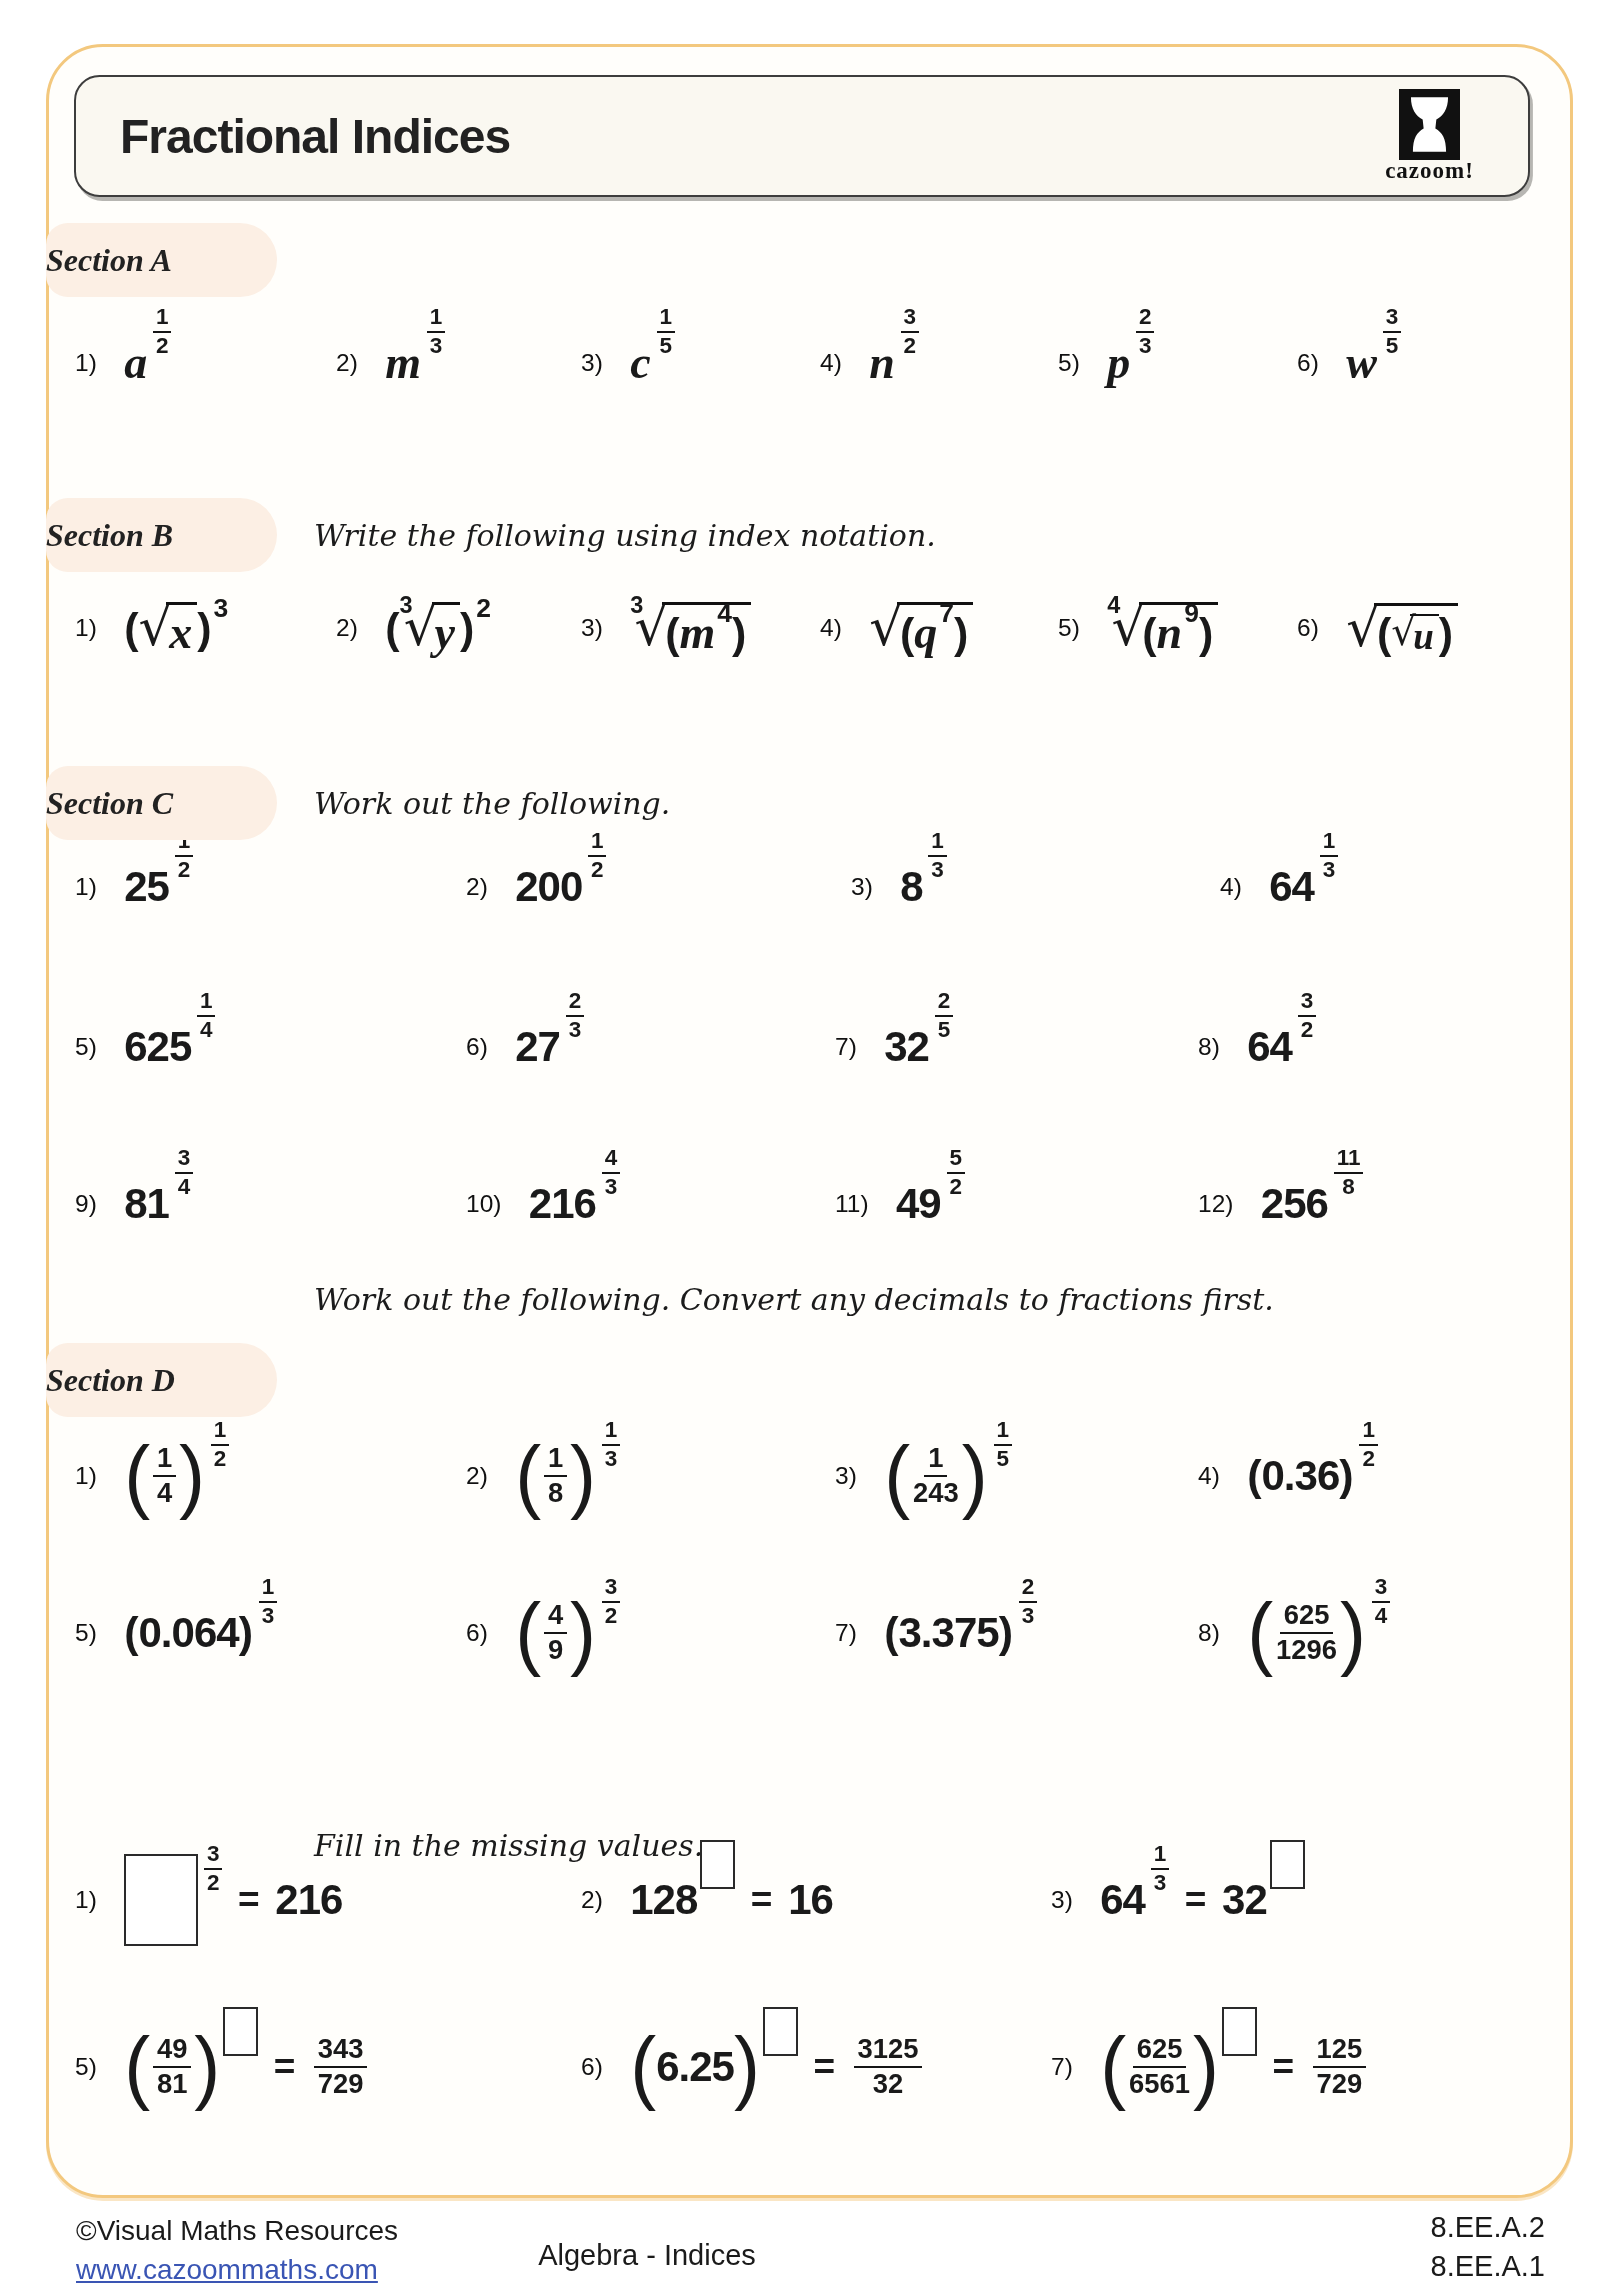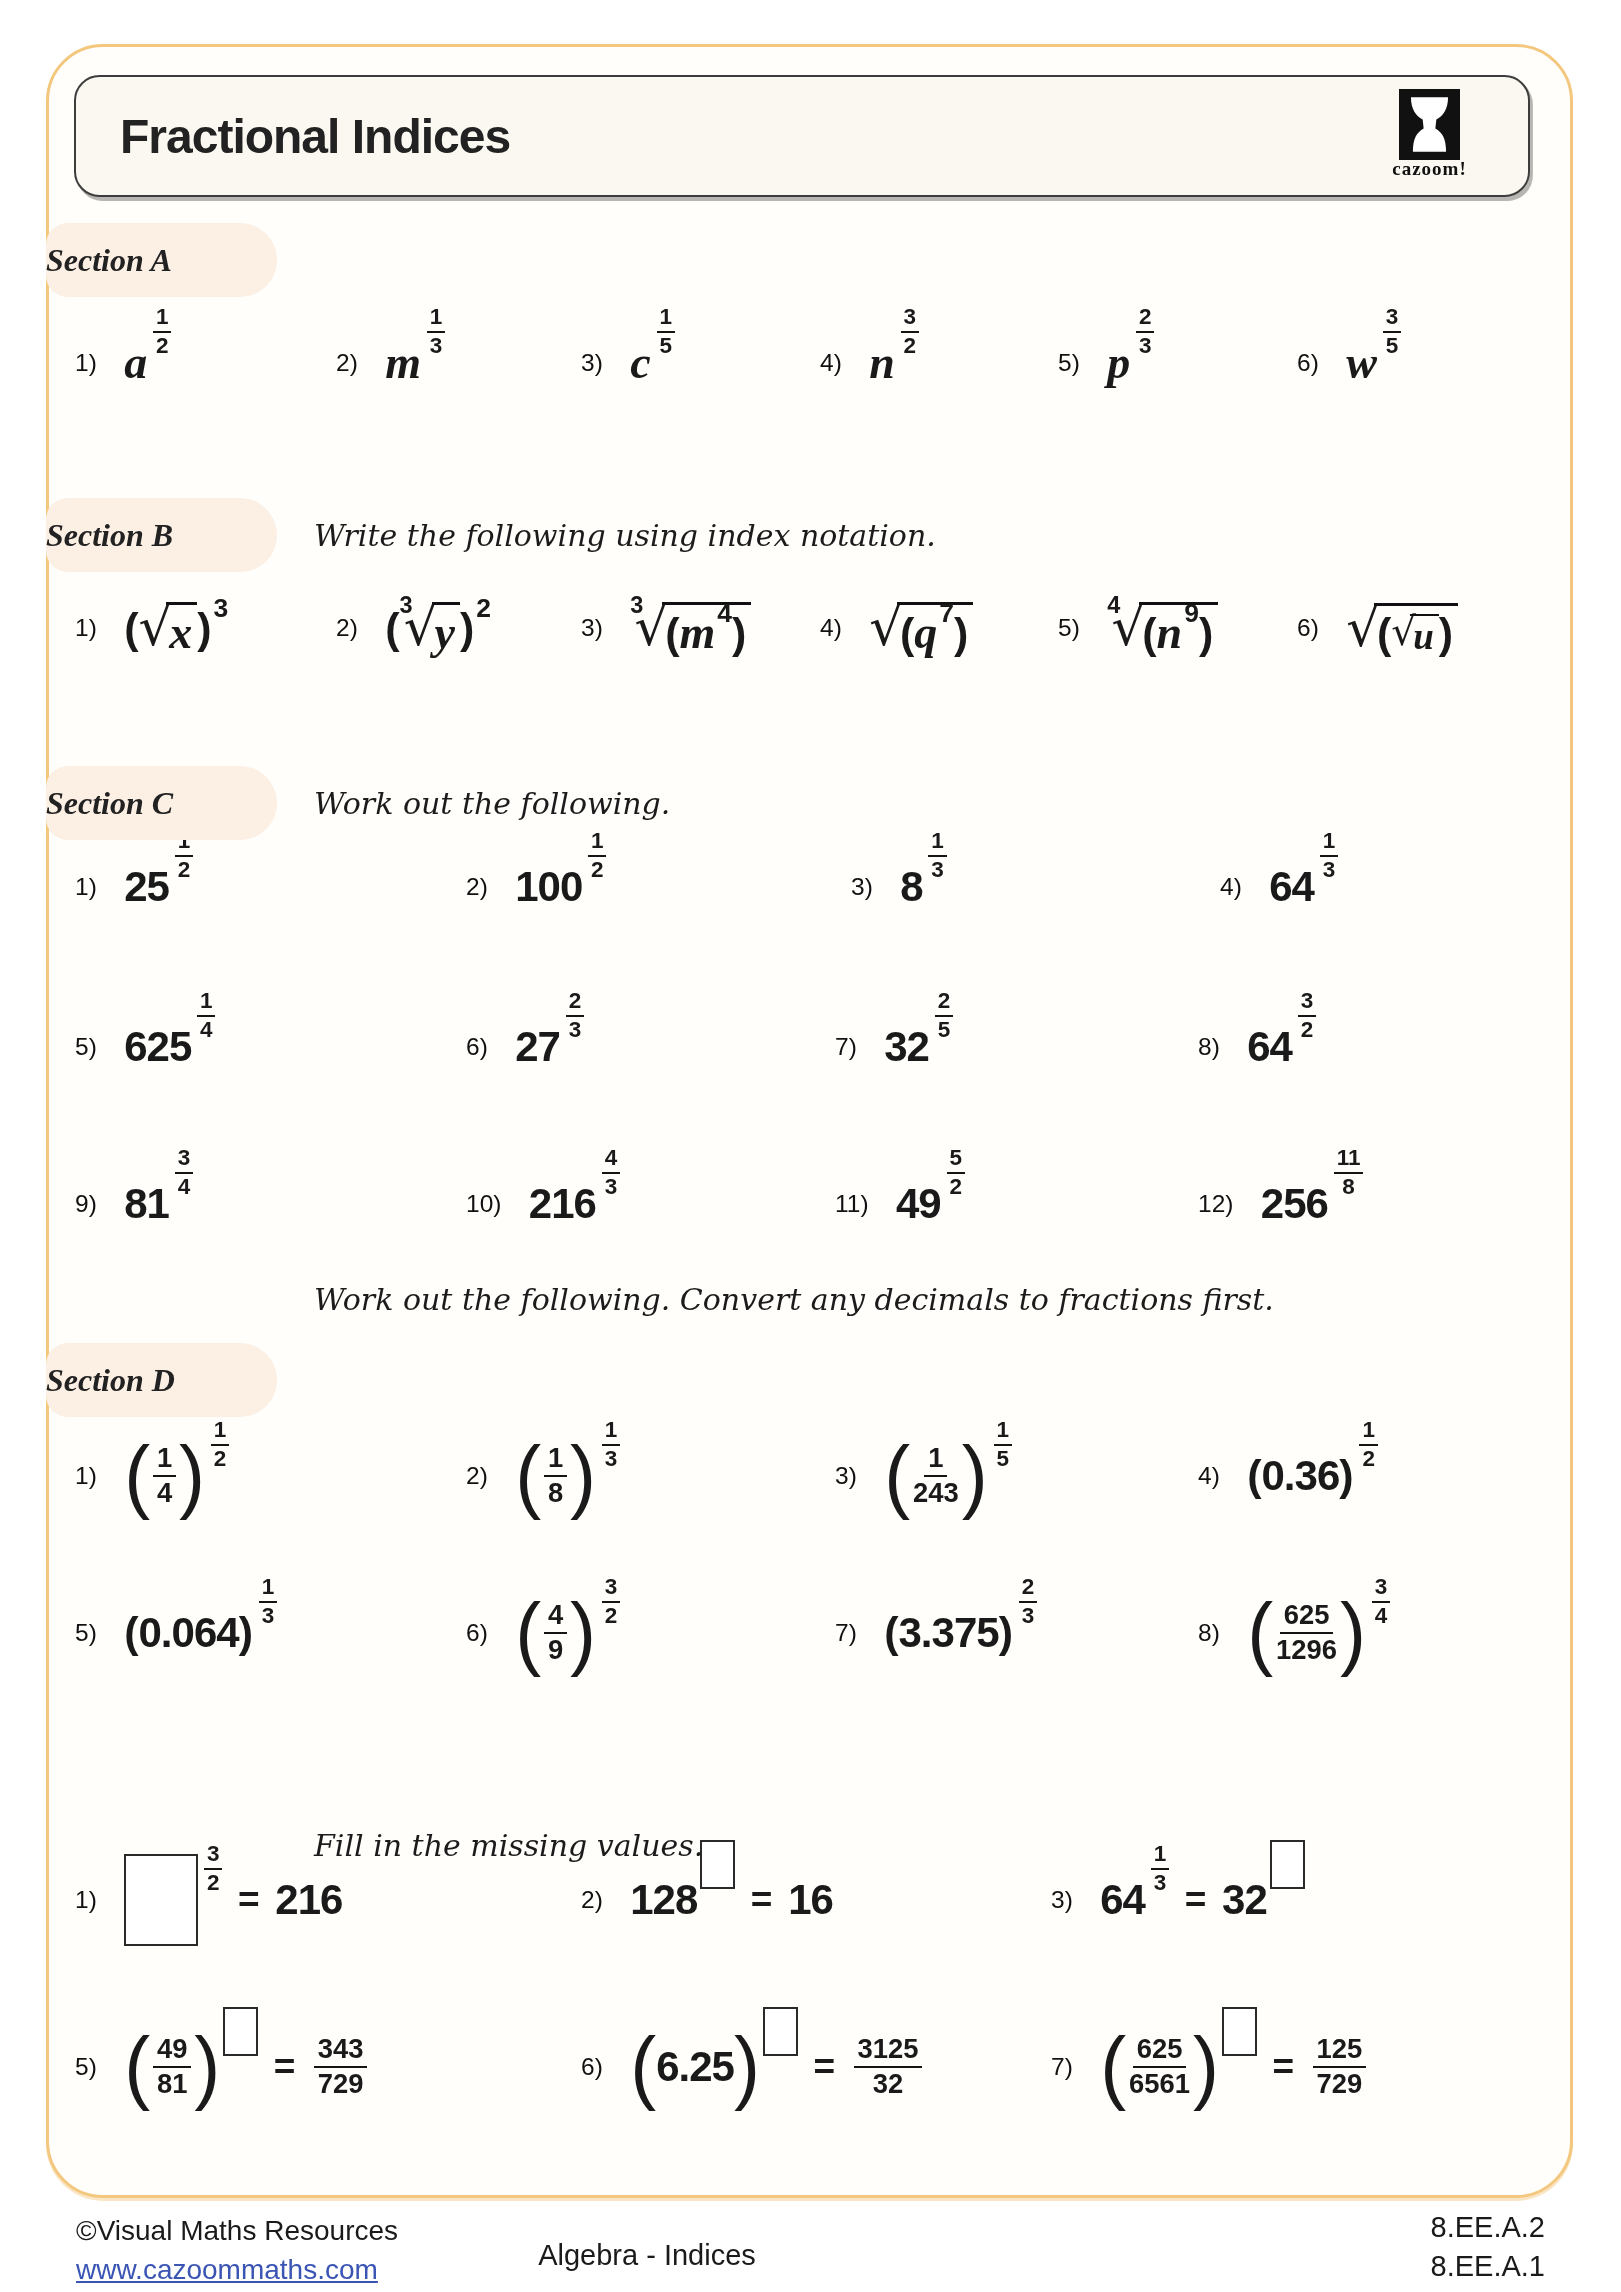--- a/index.html
+++ b/index.html
@@ -13,21 +13,21 @@
            box-shadow:0 2.9px 0 rgba(243,200,126,.45); }
 
   
   .headbox { position:absolute; left:74px; top:75px; width:1456px; height:122px;
              background:#faf8f1; border:2.9px solid #3d3d3d; border-radius:25.5px;
              box-shadow:2.9px 3.9px 0 rgba(95,95,88,.45); }
   .title { position:absolute; left:44px; top:0; height:100%; display:flex; align-items:center;
            font-size:48px; font-weight:700; letter-spacing:-1px; color:#222; }
   .logo { position:absolute; right:35px; top:11.8px; width:127px; text-align:center; }
   .logo-sq { display:inline-block; width:61px; height:71px; background:#111; padding:5.9px 9.8px; }
-  .logo-txt { font-family:"Liberation Serif", serif; font-weight:700; font-size:19px;
+  .logo-txt { font-family:"Liberation Serif", serif; font-weight:700; font-size:23px;
               letter-spacing:1px; color:#111; margin-top:-2px; }
 
   
   .badge { position:absolute; left:46px; width:231px; height:74px; background:#fcefe4;
            border-radius:21.6px 37px 37px 21.6px; display:flex; align-items:center; z-index:3; }
   .badge-t { font-family:"Liberation Serif", serif; font-weight:700; font-style:italic;
              font-size:32px; color:#222; white-space:nowrap; }
   .instr { position:absolute; left:314px; height:74px; display:flex; align-items:center;
            font-family:"DejaVu Serif", serif; font-style:italic; font-size:30px; color:#1b1b1b; }
 
@@ -235,21 +235,21 @@
       <div class="q" style="left: 29px;">
         <span class="qnum">1)</span>
         <span class="numv">25</span>
         <span class="fsup">
           <span class="fn">1</span>
           <span class="fd">2</span>
         </span>
       </div>
       <div class="q" style="left: 420px;">
         <span class="qnum">2)</span>
-        <span class="numv">100</span>
+        <span class="numv">200</span>
         <span class="fsup">
           <span class="fn">1</span>
           <span class="fd">2</span>
         </span>
       </div>
       <div class="q" style="left: 805px;">
         <span class="qnum">3)</span>
         <span class="numv">8</span>
         <span class="fsup">
           <span class="fn">1</span>

